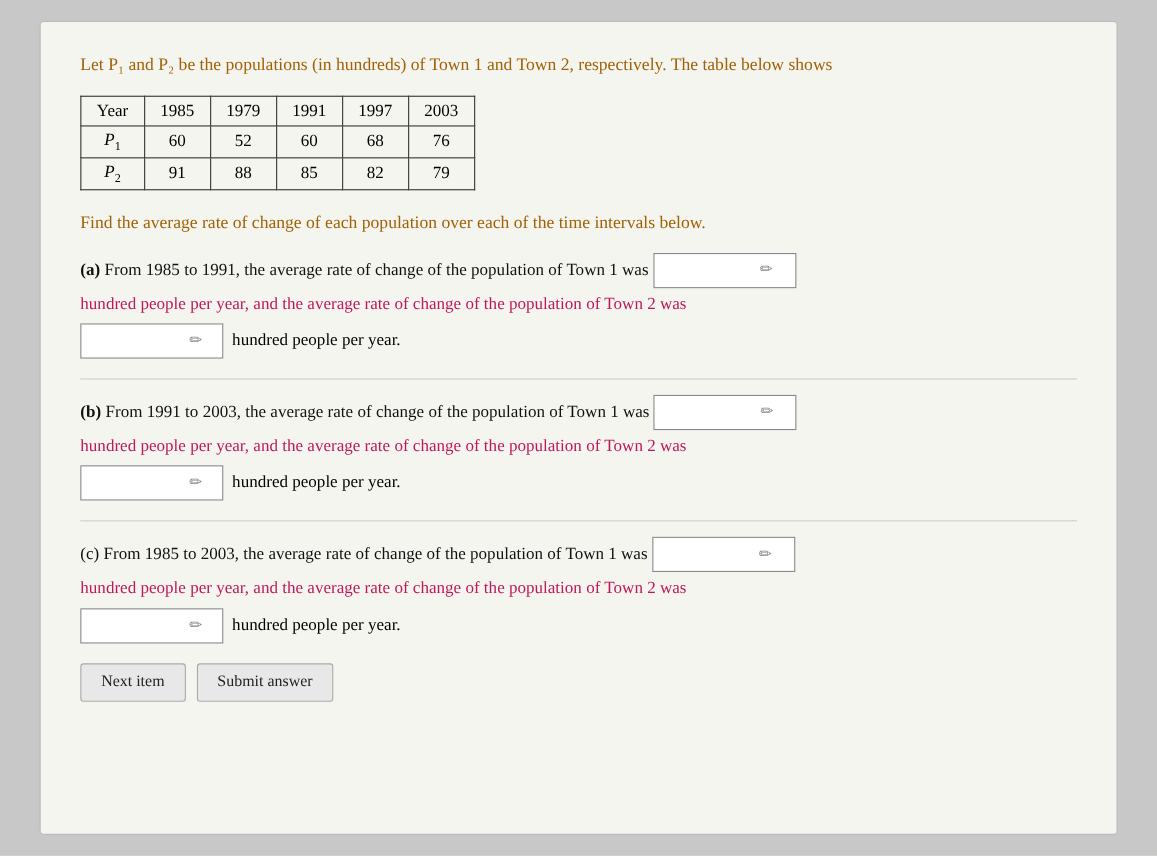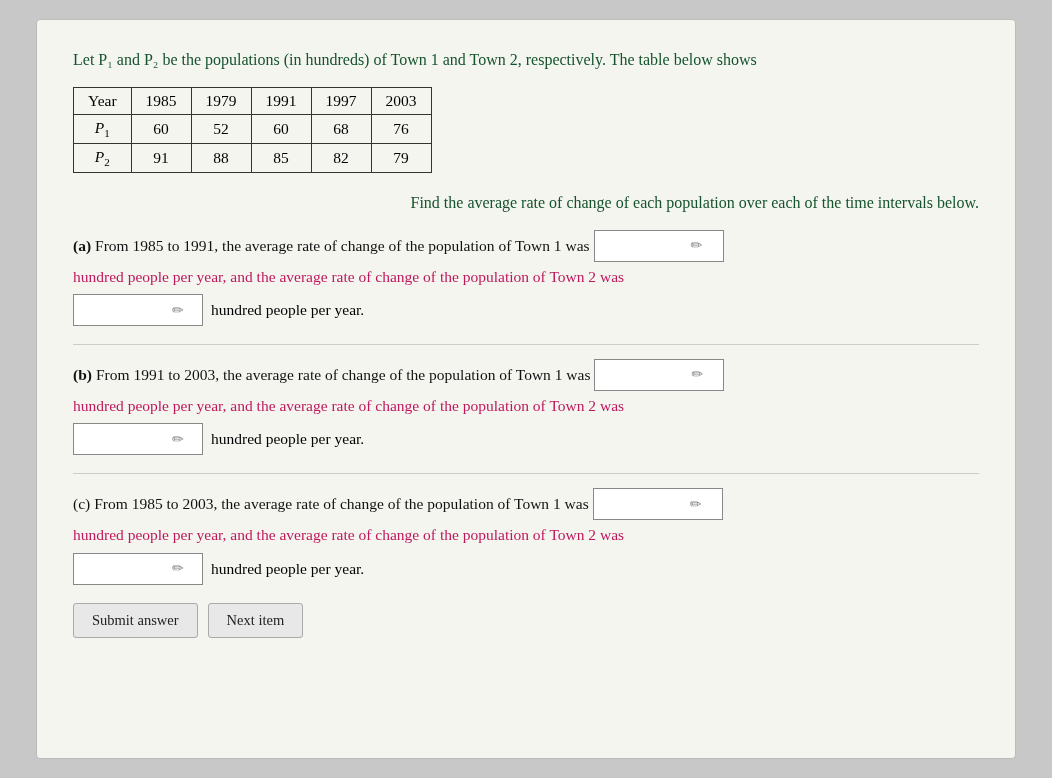--- a/index.html
+++ b/index.html
@@ -16,21 +16,21 @@
       border: 1px solid #bbb;
       border-radius: 4px;
       width: 980px;
       min-height: 740px;
       padding: 28px 36px 28px 36px;
       position: relative;
     }
     .intro-text {
       font-size: 16px;
       line-height: 1.55;
-      color: #14532d;
+      color: #a16207;
       margin-bottom: 14px;
     }
     .table-wrapper {
       display: flex;
       justify-content: flex-start;
       margin-bottom: 18px;
     }
     table.data-table {
       border-collapse: collapse;
       font-size: 15.5px;
@@ -172,21 +172,21 @@
           <td>91</td>
           <td>88</td>
           <td>85</td>
           <td>82</td>
           <td>79</td>
         </tr>
       </tbody>
     </table>
   </div>
 
-  <p class="intro-text" style="text-align:right;">Find the average rate of change of each population over each of the time intervals below.</p>
+  <p class="intro-text" style="">Find the average rate of change of each population over each of the time intervals below.</p>
 
   <div class="question-block">
     <div class="question-line">
       <span><strong>(a)</strong></span>
       <span>From 1985 to 1991, the average rate of change of the population of Town 1 was</span>
       <span class="inline-answer-group">
         <span class="answer-box">
           <input type="text" aria-label="Answer for part a town 1" style="">
           <span class="pencil-icon">✏</span>
         </span>
@@ -248,17 +248,17 @@
     <div class="block-answer-group">
       <span class="block-answer-box">
         <input type="text" aria-label="Answer for part c town 2" style="">
         <span class="pencil-icon">✏</span>
       </span>
       <span style="font-size:15.5px; margin-left:8px;">hundred people per year.</span>
     </div>
   </div>
 
   <div class="footer-buttons">
+    <button class="footer-btn">Next item</button>
     <button class="footer-btn">Submit answer</button>
-    <button class="footer-btn">Next item</button>
   </div>
 
 </div>
 
 </body></html>

